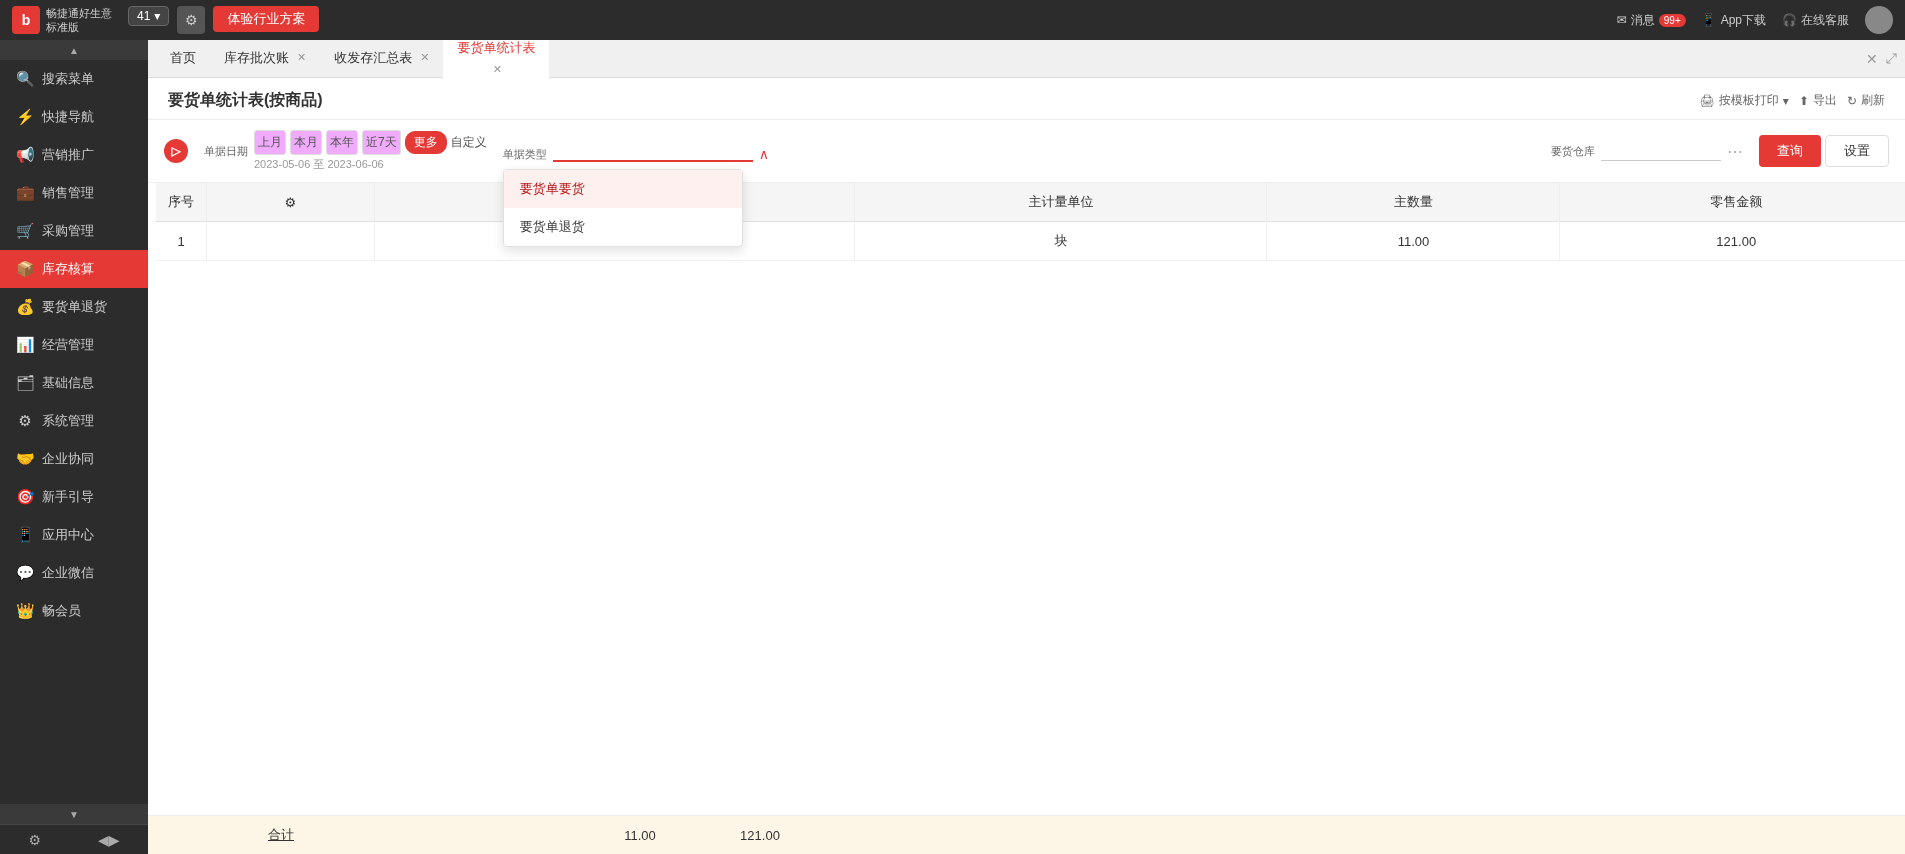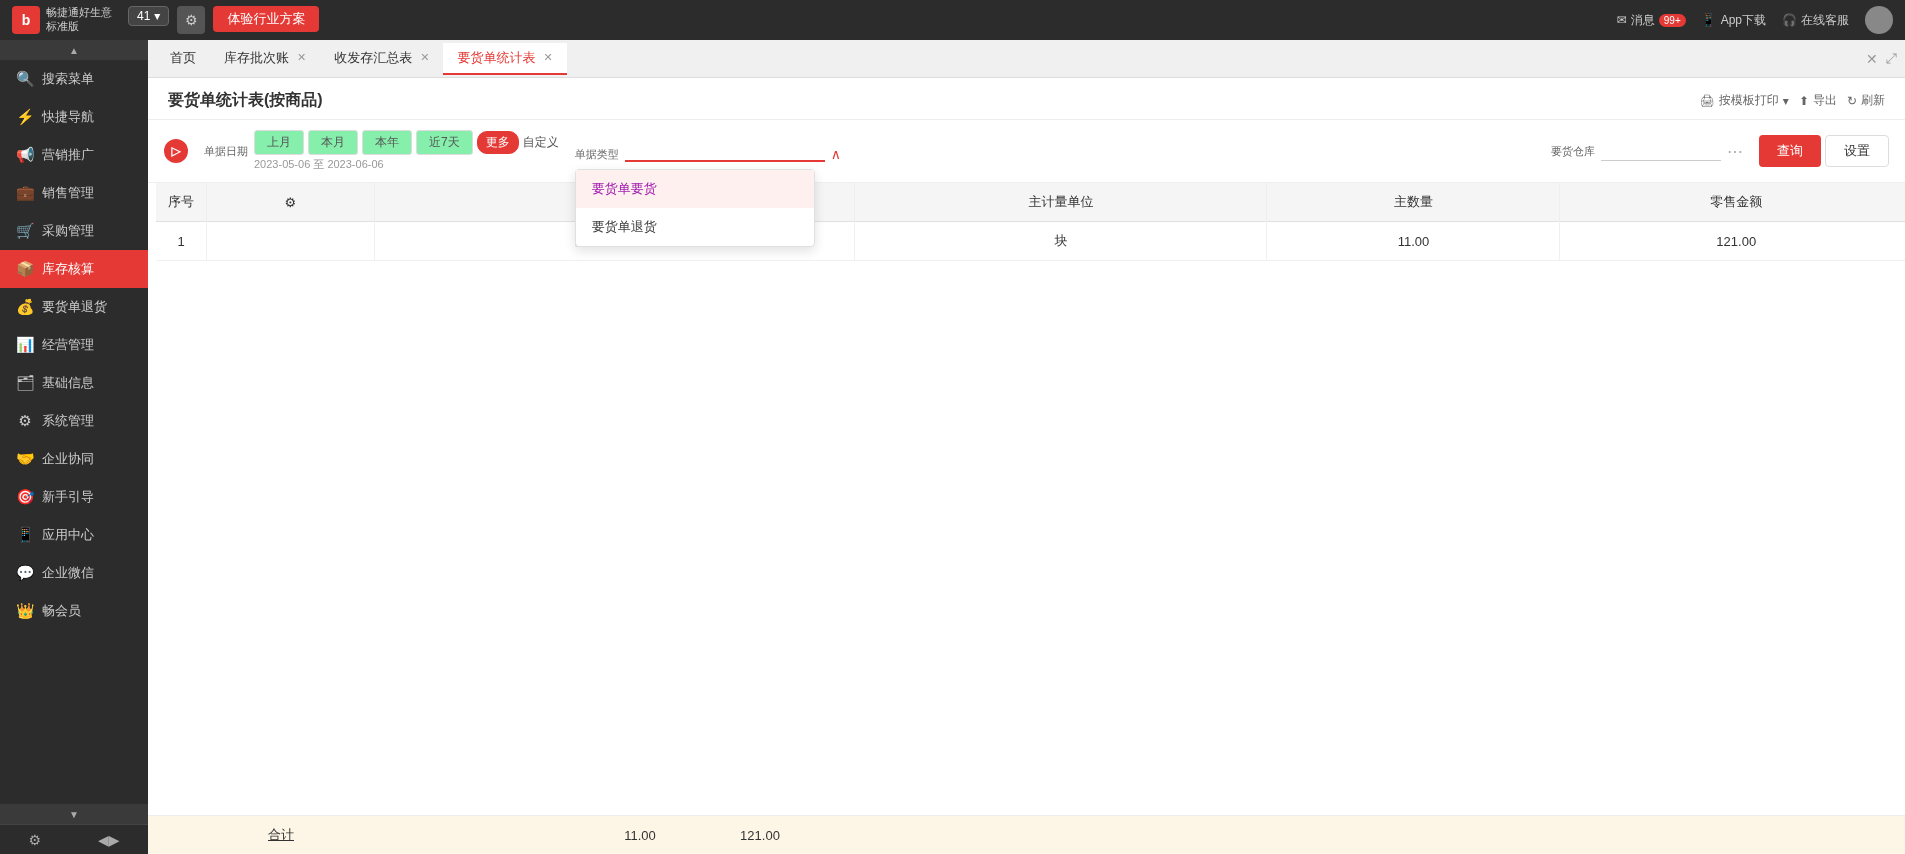--- a/index.html
+++ b/index.html
@@ -26,21 +26,21 @@
       height: 28px;
       background: #e53935;
       border-radius: 4px;
       display: flex;
       align-items: center;
       justify-content: center;
       color: white;
       font-weight: bold;
       font-size: 14px;
     }
-    .logo-text { font-size: 11px; line-height: 1.3; color: #ccc; font-family: Liberation Mono, monospace; }
+    .logo-text { font-size: 11px; line-height: 1.3; color: #ccc; }
     .topbar-center { flex: 1; display: flex; align-items: flex-start; gap: 8px; }
     .topbar-store {
       background: #444;
       border: 1px solid #666;
       border-radius: 4px;
       padding: 2px 8px;
       color: #fff;
       font-size: 12px;
       display: flex;
       align-items: center;
@@ -167,20 +167,21 @@
       cursor: pointer;
       color: #333;
       border-bottom: 2px solid transparent;
       white-space: nowrap;
     }
     .tab-item.active {
       background: white;
       border-bottom: 2px solid #e53935;
       color: #e53935;
       font-weight: 500;
+      flex-direction: column;
     }
     .tab-close {
       font-size: 11px;
       color: #999;
       cursor: pointer;
       margin-left: 2px;
     }
     .tab-bar-right {
       margin-left: auto;
       display: flex;
@@ -250,25 +251,25 @@
     .filter-group {
       display: flex;
       align-items: center;
       gap: 6px;
     }
     .filter-label { color: #666; font-size: 11px; white-space: nowrap; }
     .filter-date-btns {
       display: flex; align-items: center; gap: 4px;
     }
     .filter-date-btn {
-      padding: 3px 12px;
+      padding: 3px 3px;
       font-size: 12px;
       border: 1px solid #ddd;
       border-radius: 3px;
-      background: #86efac;
+      background: #f0abfc;
       cursor: pointer;
       color: #555;
     }
     .filter-date-btn.more {
       background: #e53935; color: white; border-color: #e53935;
       border-radius: 10px; padding: 2px 8px;
     }
     .filter-date-custom { color: #555; font-size: 12px; cursor: pointer; }
     .filter-date-range { font-size: 11px; color: #999; margin-top: 2px; }
     .filter-date-group { display: flex; flex-direction: column; }
@@ -338,21 +339,21 @@
       border-radius: 4px;
       box-shadow: 0 4px 12px rgba(0,0,0,0.12);
       z-index: 100;
     }
     .dropdown-item {
       padding: 10px 16px;
       font-size: 13px;
       color: #404040;
       cursor: pointer;
     }
-    .dropdown-item.selected { background: #fff0f0; color: #a21caf; }
+    .dropdown-item.selected { background: #fff0f0; color: #b91c1c; }
 
     
     .table-container {
       flex: 1;
       overflow-y: auto;
       position: relative;
     }
     table {
       width: 100%;
       border-collapse: collapse;

